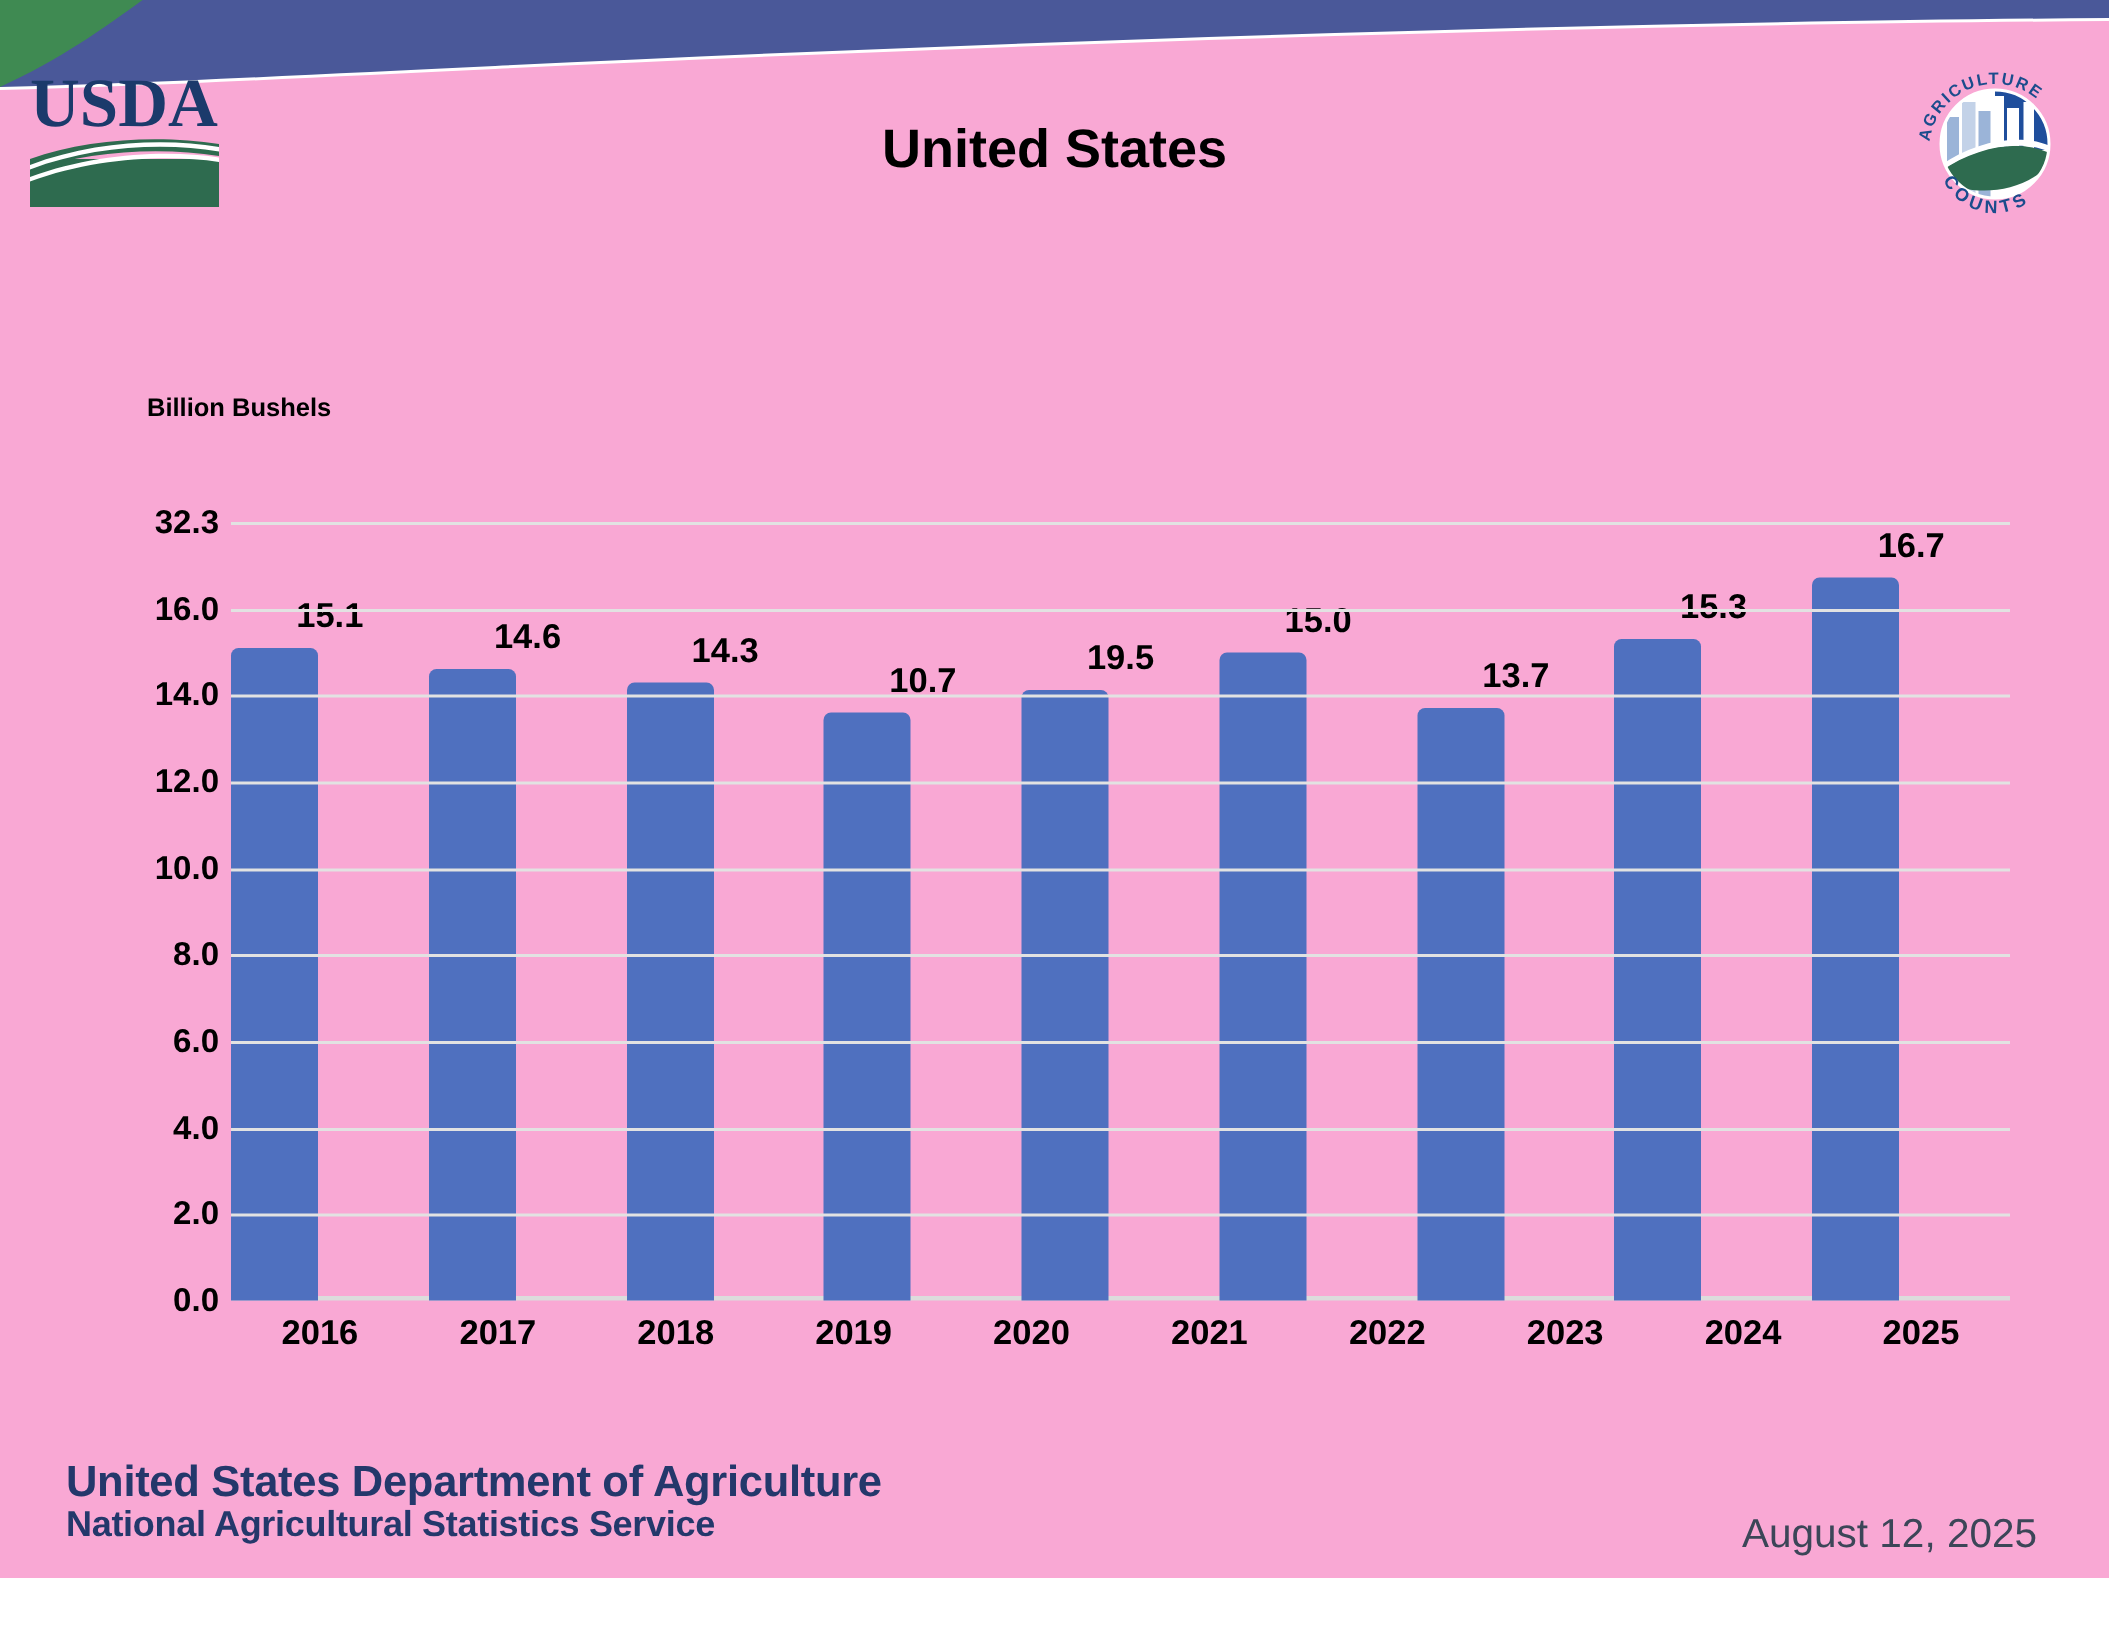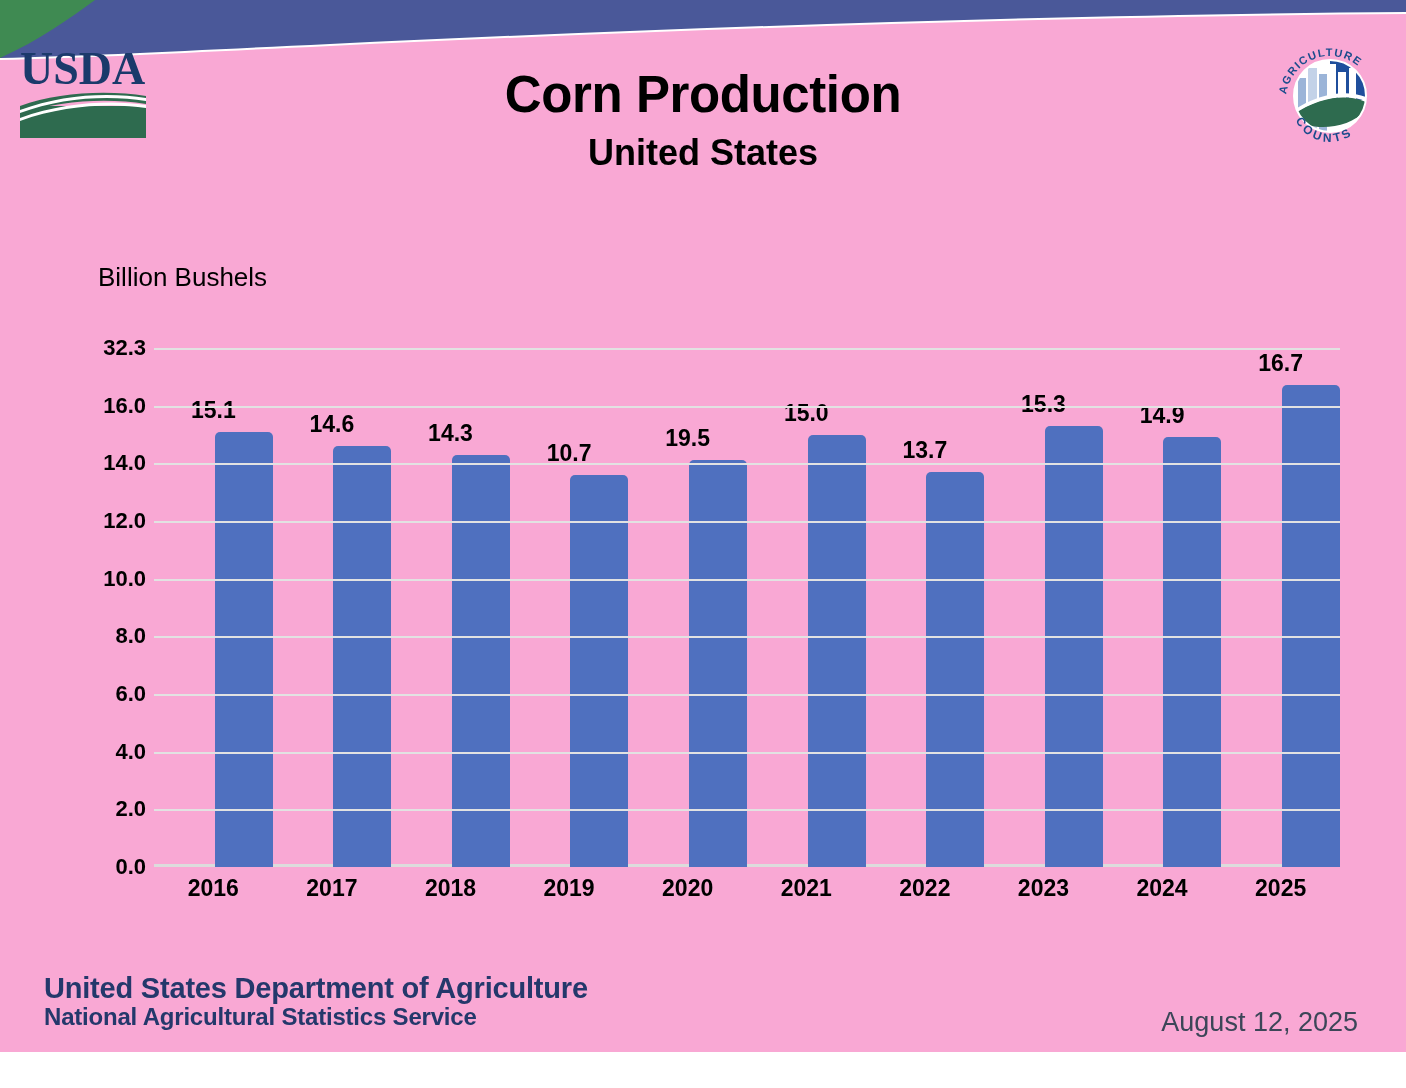--- a/index.html
+++ b/index.html
@@ -67,22 +67,22 @@
     color: #000000;
     line-height: 1.25;
     margin-top: 8px;
   }
 
   
   .units-label {
     position: absolute;
     left: 98px;
     top: 262px;
-    font-size: 26px;
-    font-weight: normal;
+    font-size: 17px;
+    font-weight: bold;
     color: #000000;
   }
 
   
   .chart-area {
     position: absolute;
     left: 78px;
     top: 348px;
     width: 1262px;
     height: 525px;
@@ -136,21 +136,21 @@
     display: flex;
     align-items: flex-end;
   }
   .bar-cell {
     flex: 1 1 0;
     height: 100%;
     position: relative;
     display: flex;
     flex-direction: column;
     justify-content: flex-end;
-    align-items: flex-end;
+    align-items: flex-start;
   }
   .bar {
     width: 58px;
     background: #4f70bf;
     border-radius: 5px 5px 0 0;
   }
   .bar-value {
     position: absolute;
     left: 0;
     width: 100%;
@@ -252,21 +252,20 @@
     <circle cx="56" cy="58" r="36" fill="none" stroke="#ffffff" stroke-width="2"></circle>
     <text font-family="'Liberation Sans', sans-serif" font-size="11" font-weight="bold" fill="#1b4c8c" letter-spacing="1.4">
       <textPath href="#arcTop" startOffset="4%">AGRICULTURE</textPath>
     </text>
     <text font-family="'Liberation Sans', sans-serif" font-size="12" font-weight="bold" fill="#1b4c8c" letter-spacing="3">
       <textPath href="#arcBottom" startOffset="14%">COUNTS</textPath>
     </text>
   </svg>
 
   <div class="title-block">
-    <div class="slide-title">Corn Production</div>
     <div class="slide-subtitle">United States</div>
   </div>
 
   <div class="units-label">Billion Bushels</div>
 
   <div class="chart-area">
     <div class="y-axis">
         <div class="y-tick-label" style="top: 0px;">32.3</div>
         <div class="y-tick-label" style="top: 57.6667px;">16.0</div>
         <div class="y-tick-label" style="top: 115.333px;">14.0</div>
@@ -305,24 +304,20 @@
             <div class="bar-value" style="bottom: 440.5px;">15.0</div>
             <div class="bar" title="2021: 15.0" style="height: 432.5px; background: rgb(79, 112, 191);"></div>
           </div>
           <div class="bar-cell">
             <div class="bar-value" style="bottom: 403.017px;">13.7</div>
             <div class="bar" title="2022: 13.7" style="height: 395.017px; background: rgb(79, 112, 191);"></div>
           </div>
           <div class="bar-cell">
             <div class="bar-value" style="bottom: 449.15px;">15.3</div>
             <div class="bar" title="2023: 15.3" style="height: 441.15px; background: rgb(79, 112, 191);"></div>
-          </div>
-          <div class="bar-cell">
-            <div class="bar-value" style="bottom: 437.617px;">14.9</div>
-            <div class="bar" title="2024: 14.9" style="height: 429.617px; background: rgb(79, 112, 191);"></div>
           </div>
           <div class="bar-cell">
             <div class="bar-value" style="bottom: 489.517px;">16.7</div>
             <div class="bar" title="2025: 16.7" style="height: 481.517px; background: rgb(79, 112, 191);"></div>
           </div>
         </div>
     <div class="gridline" style="top: 0px; background: rgb(226, 226, 226);"></div>
         <div class="gridline" style="top: 57.6667px; background: rgb(226, 226, 226);"></div>
         <div class="gridline" style="top: 115.333px; background: rgb(226, 226, 226);"></div>
         <div class="gridline" style="top: 173px; background: rgb(226, 226, 226);"></div>

